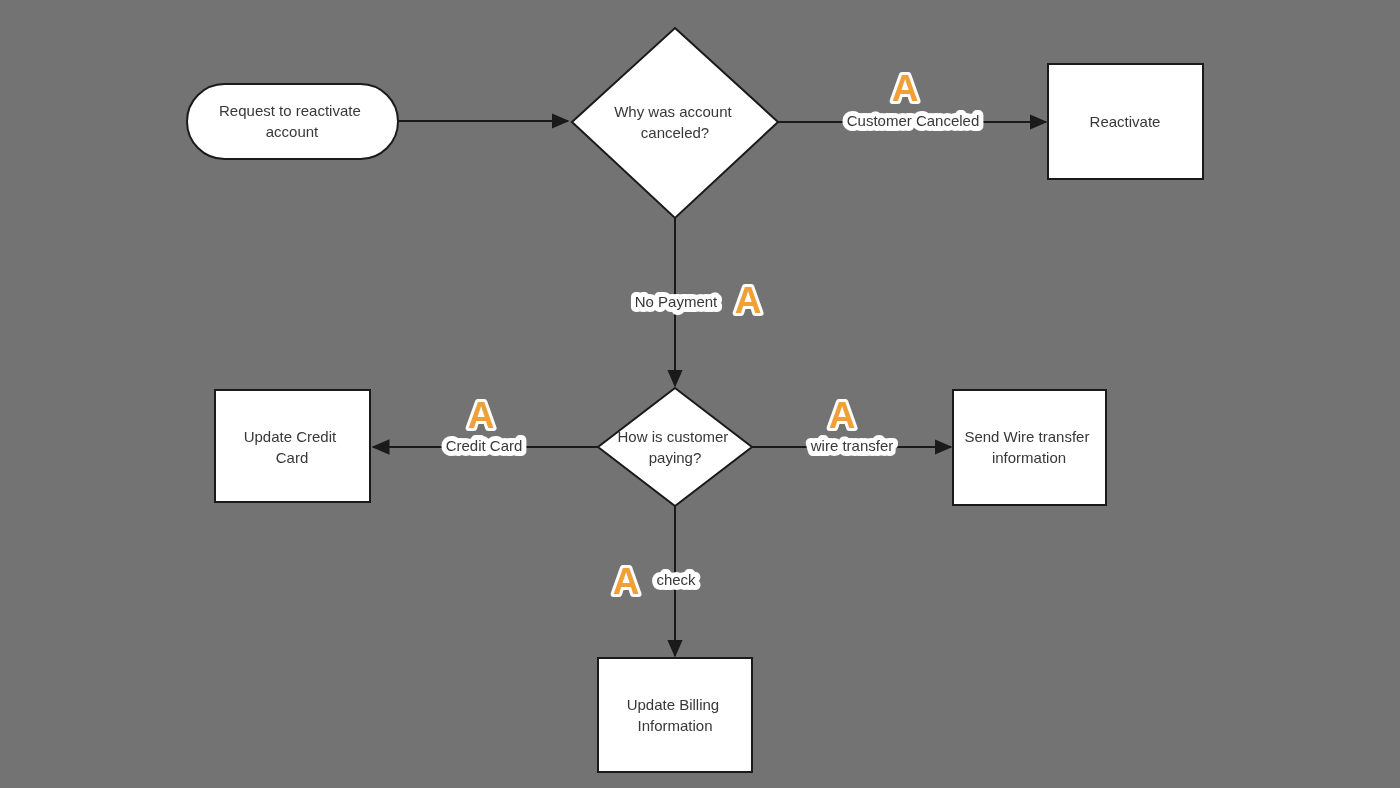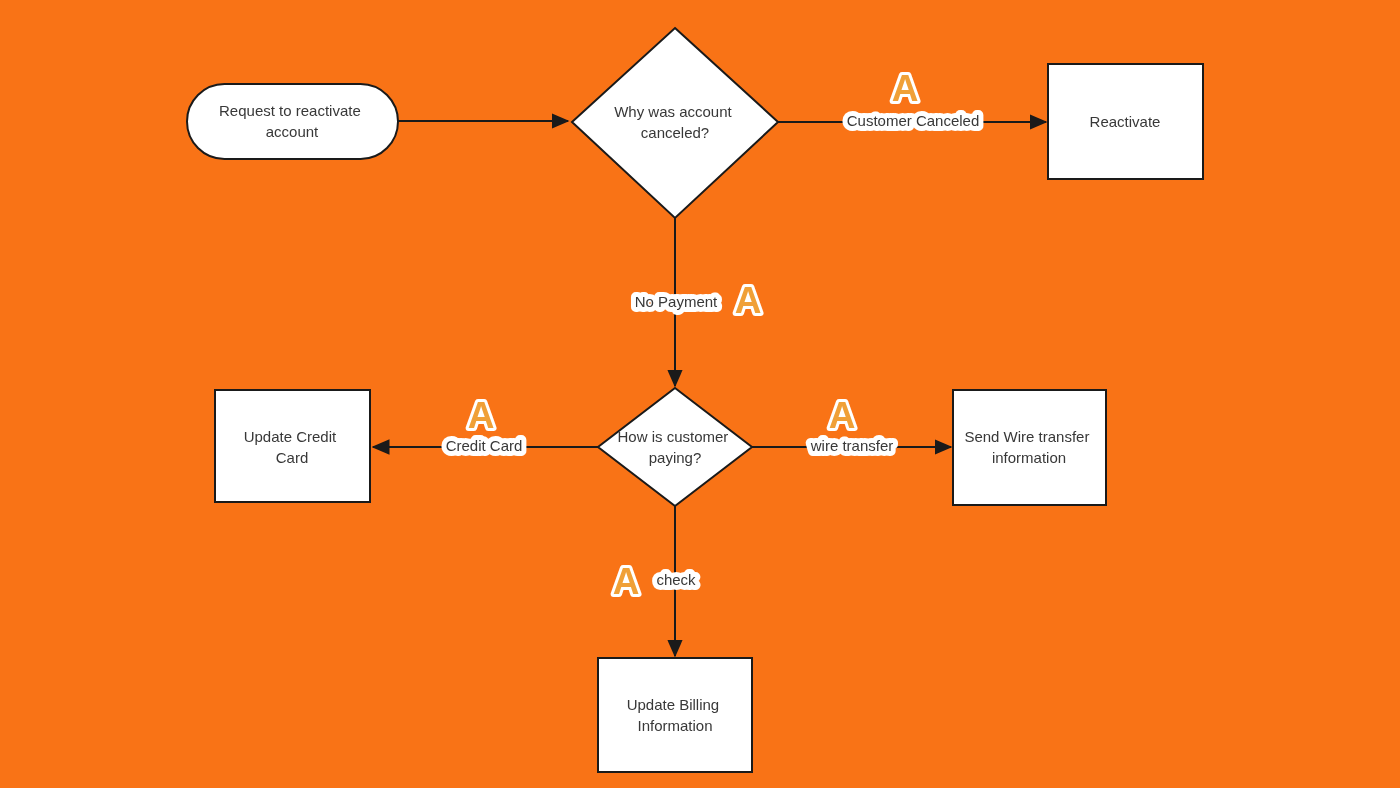--- a/index.html
+++ b/index.html
@@ -4,21 +4,21 @@
 <style>
   html, body {
     margin: 0;
     padding: 0;
     background: #ffffff;
   }
   .canvas {
     position: relative;
     width: 1400px;
     height: 788px;
-    background: #f97316;
+    background: #737373;
     overflow: hidden;
     font-family: "Liberation Sans", sans-serif;
   }
   svg { display: block; }
   .shape {
     fill: #ffffff;
     stroke: #1a1a1a;
     stroke-width: 2px;
   }
   .edge {

